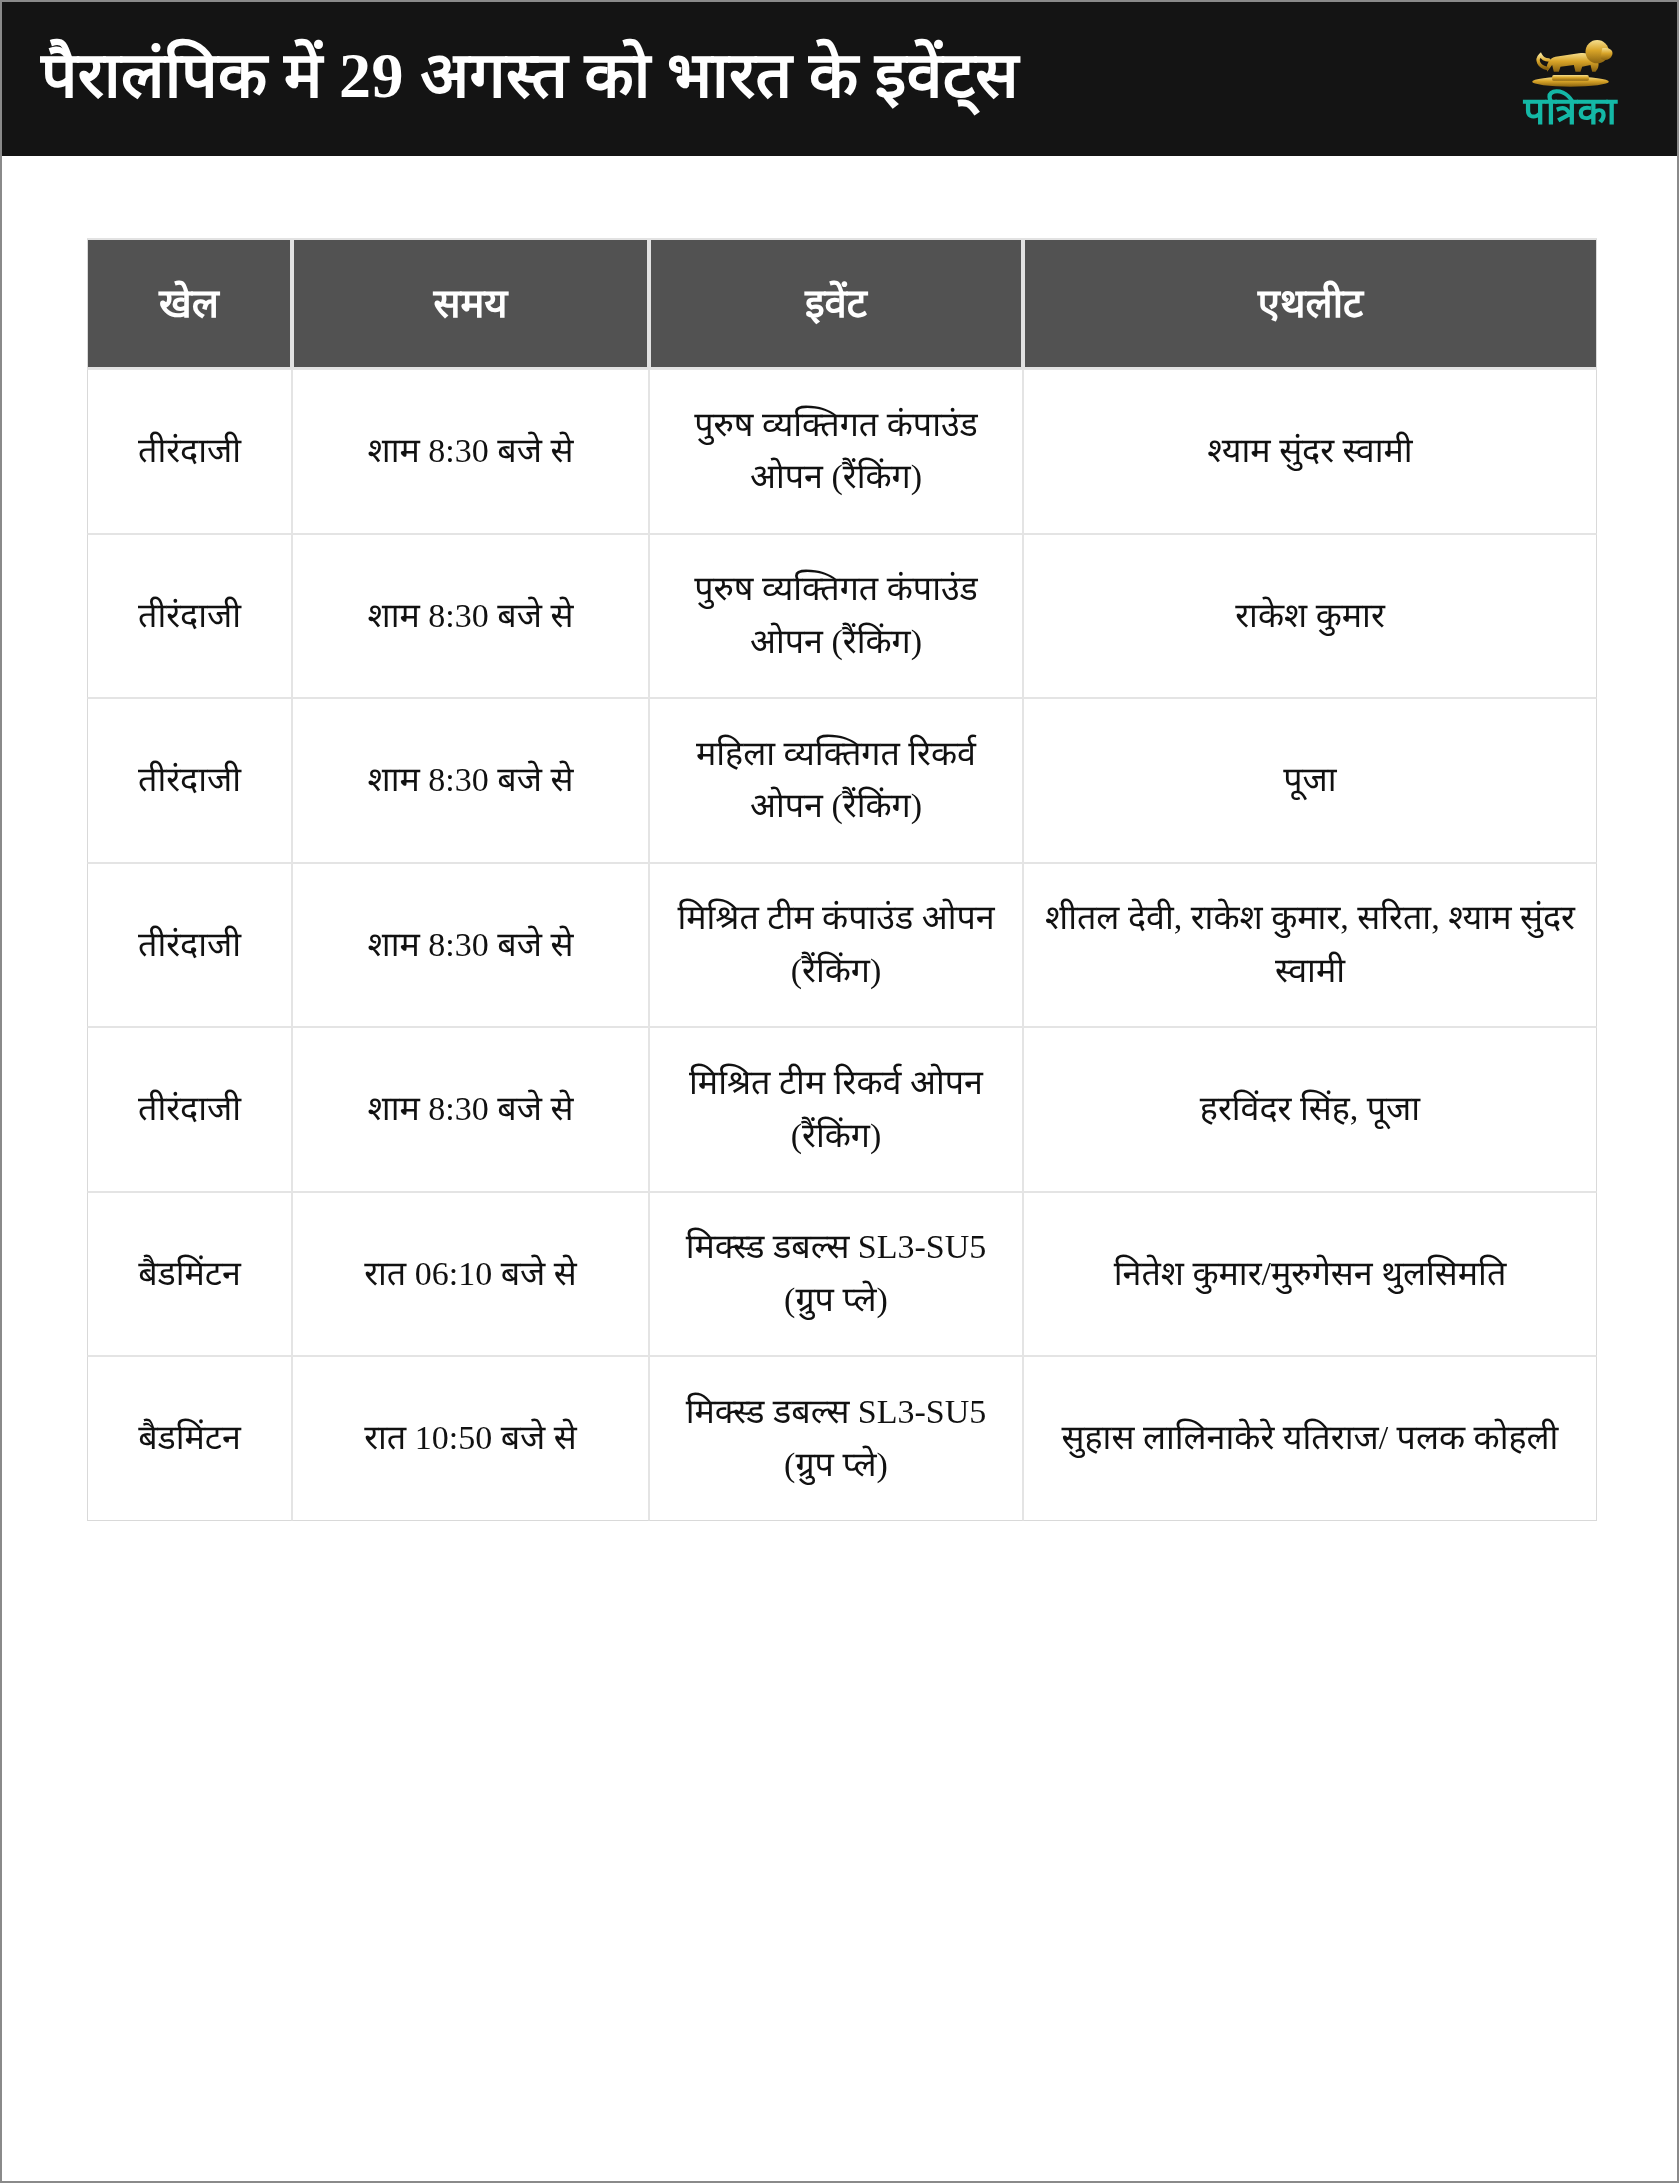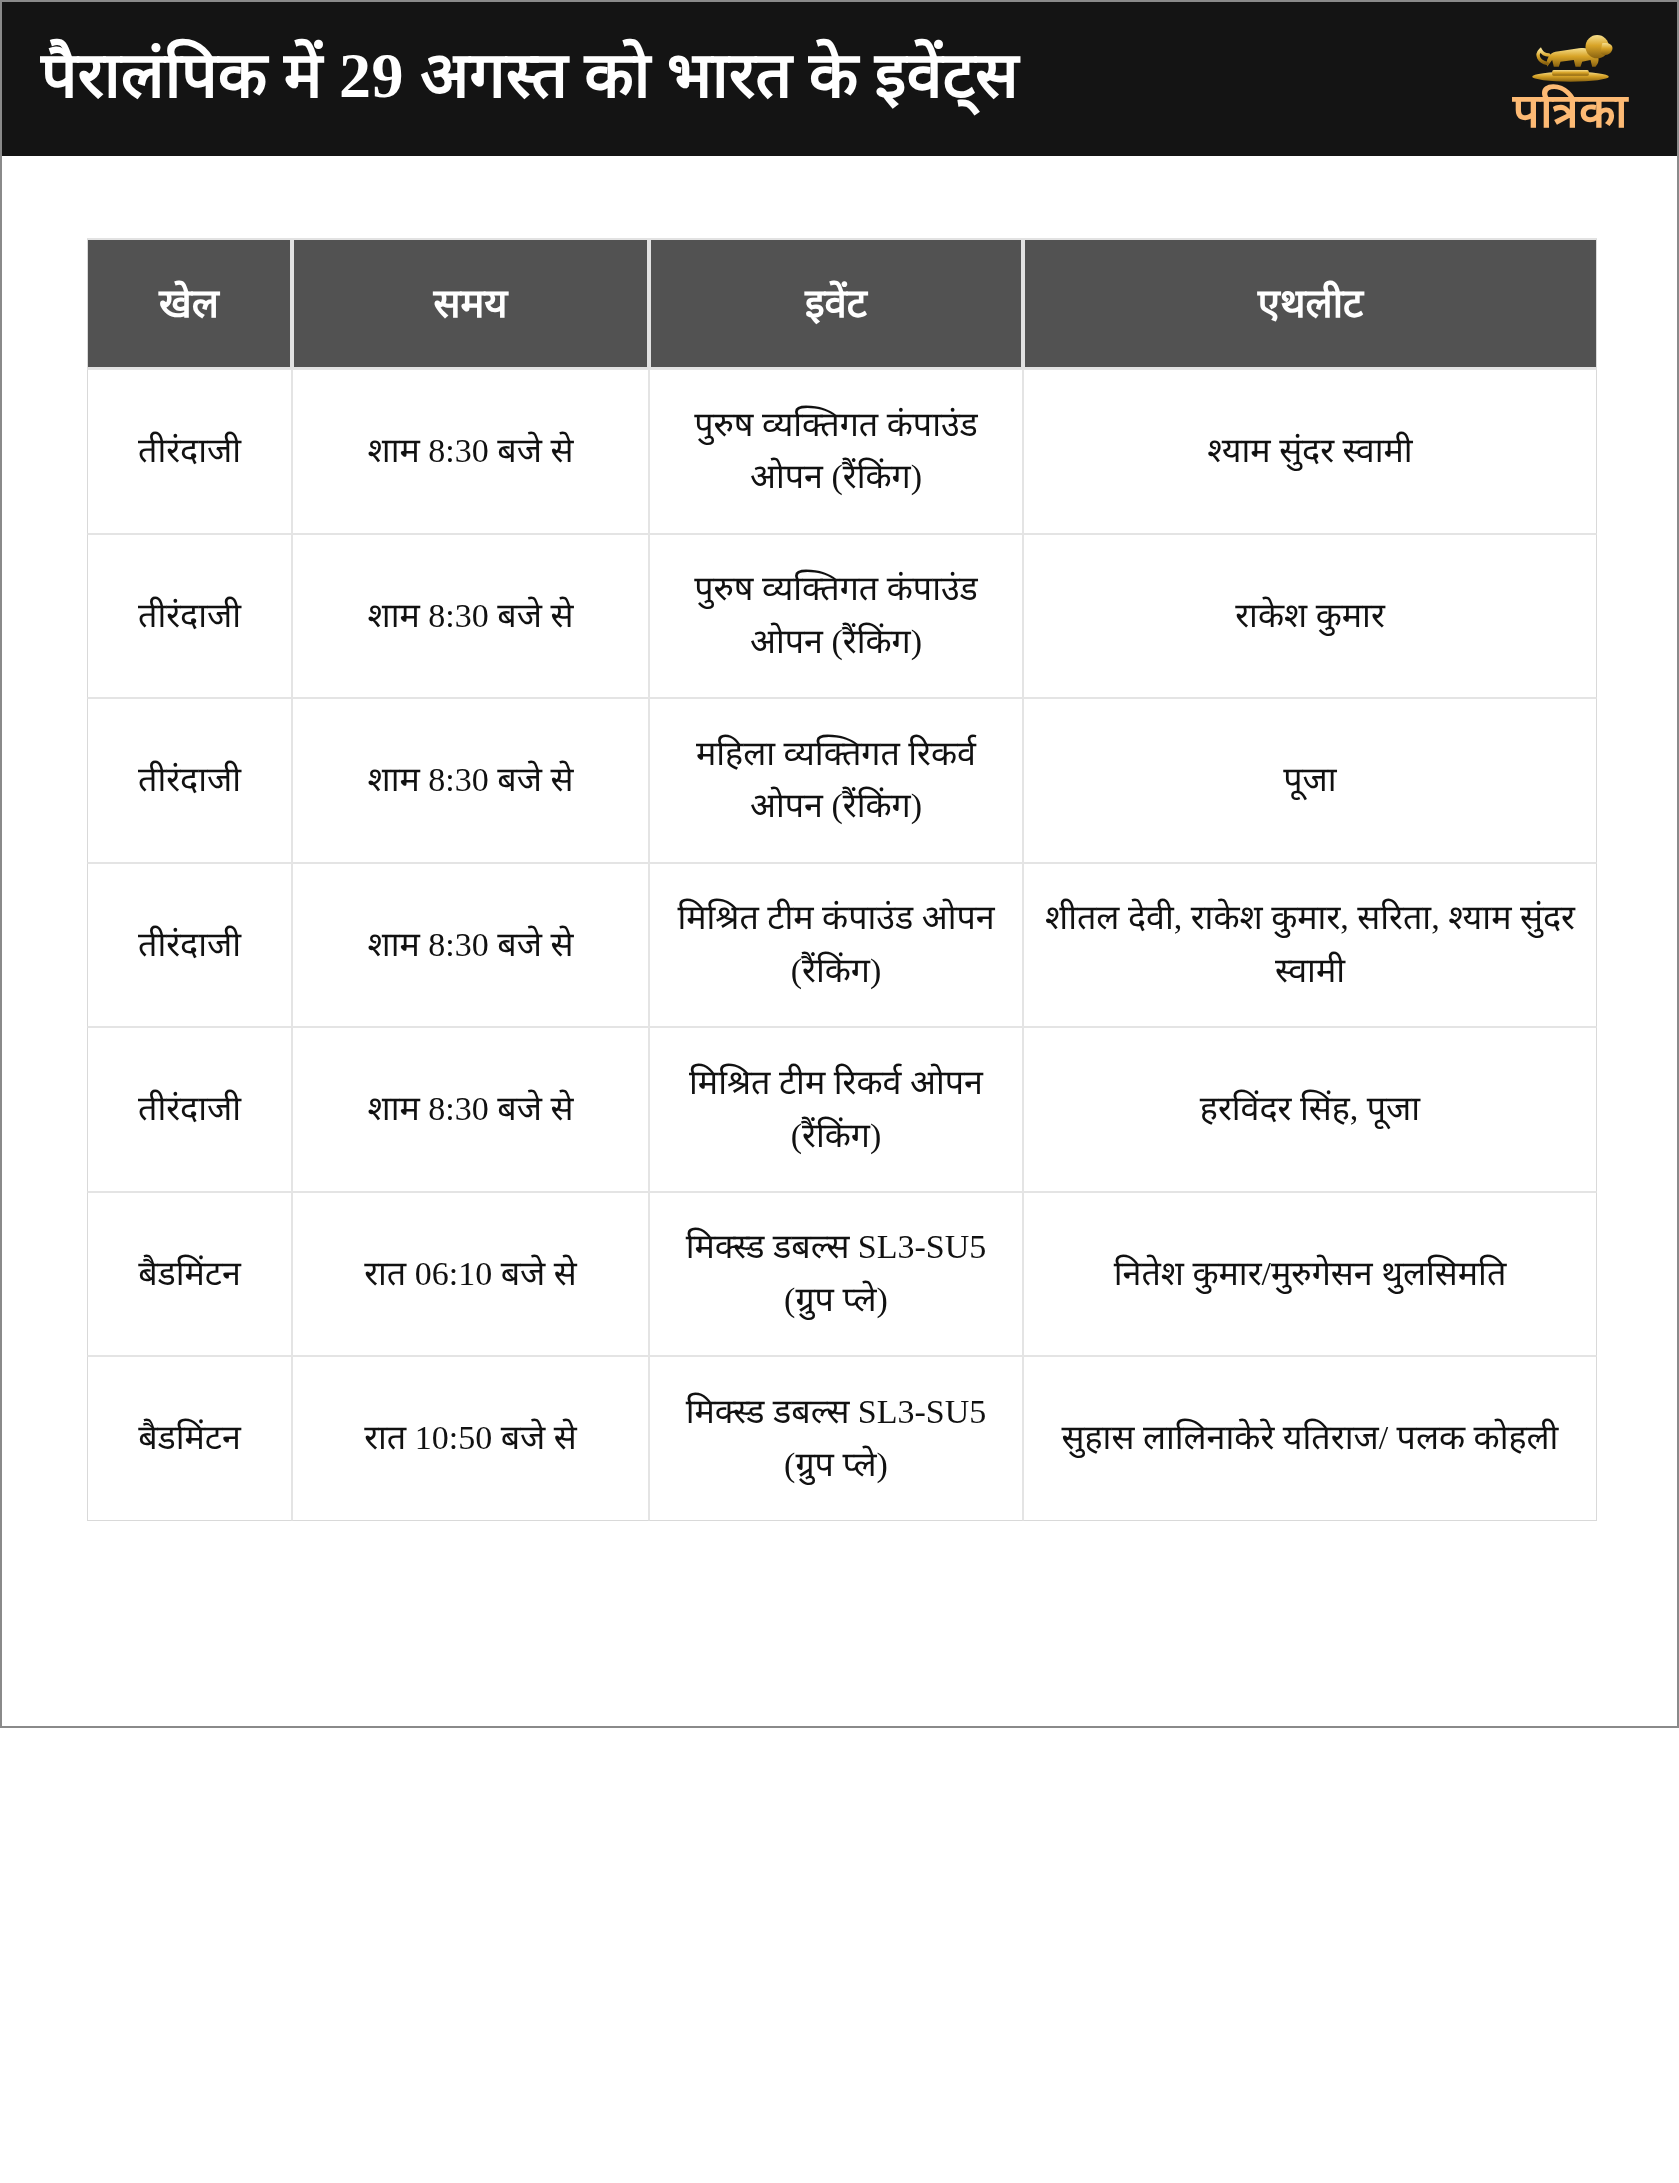--- a/index.html
+++ b/index.html
@@ -11,21 +11,21 @@
     width: 1679px;
     height: 2183px;
     background: #ffffff;
     font-family: "Liberation Sans", "DejaVu Sans", sans-serif;
     -webkit-font-smoothing: antialiased;
   }
 
   .page {
     position: relative;
     width: 1679px;
-    height: 1728px;
+    height: 2183px;
     box-sizing: border-box;
     border: 2.5px solid #8a8a8a;
     background: #ffffff;
     overflow: hidden;
   }
 
   
   .header-band {
     position: relative;
     height: 154px;
@@ -57,23 +57,23 @@
     justify-content: center;
     width: 176px;
     padding-top: 3.4px;
   }
   .logo-lion {
     display: block;
     line-height: 0;
     margin-bottom: 1.7px;
   }
   .logo-wordmark {
-    color: #fdba74;
-    font-family: "Liberation Serif", "DejaVu Serif", serif;
-    font-size: 47px;
+    color: #14b8a6;
+    font-family: "Liberation Serif", "DejaVu Serif", serif;
+    font-size: 38px;
     font-weight: 700;
     letter-spacing: 0.8px;
     line-height: 1.05;
   }
 
   
   .table-wrap {
     padding: 82px 84px 0 85px;
     box-sizing: border-box;
   }

